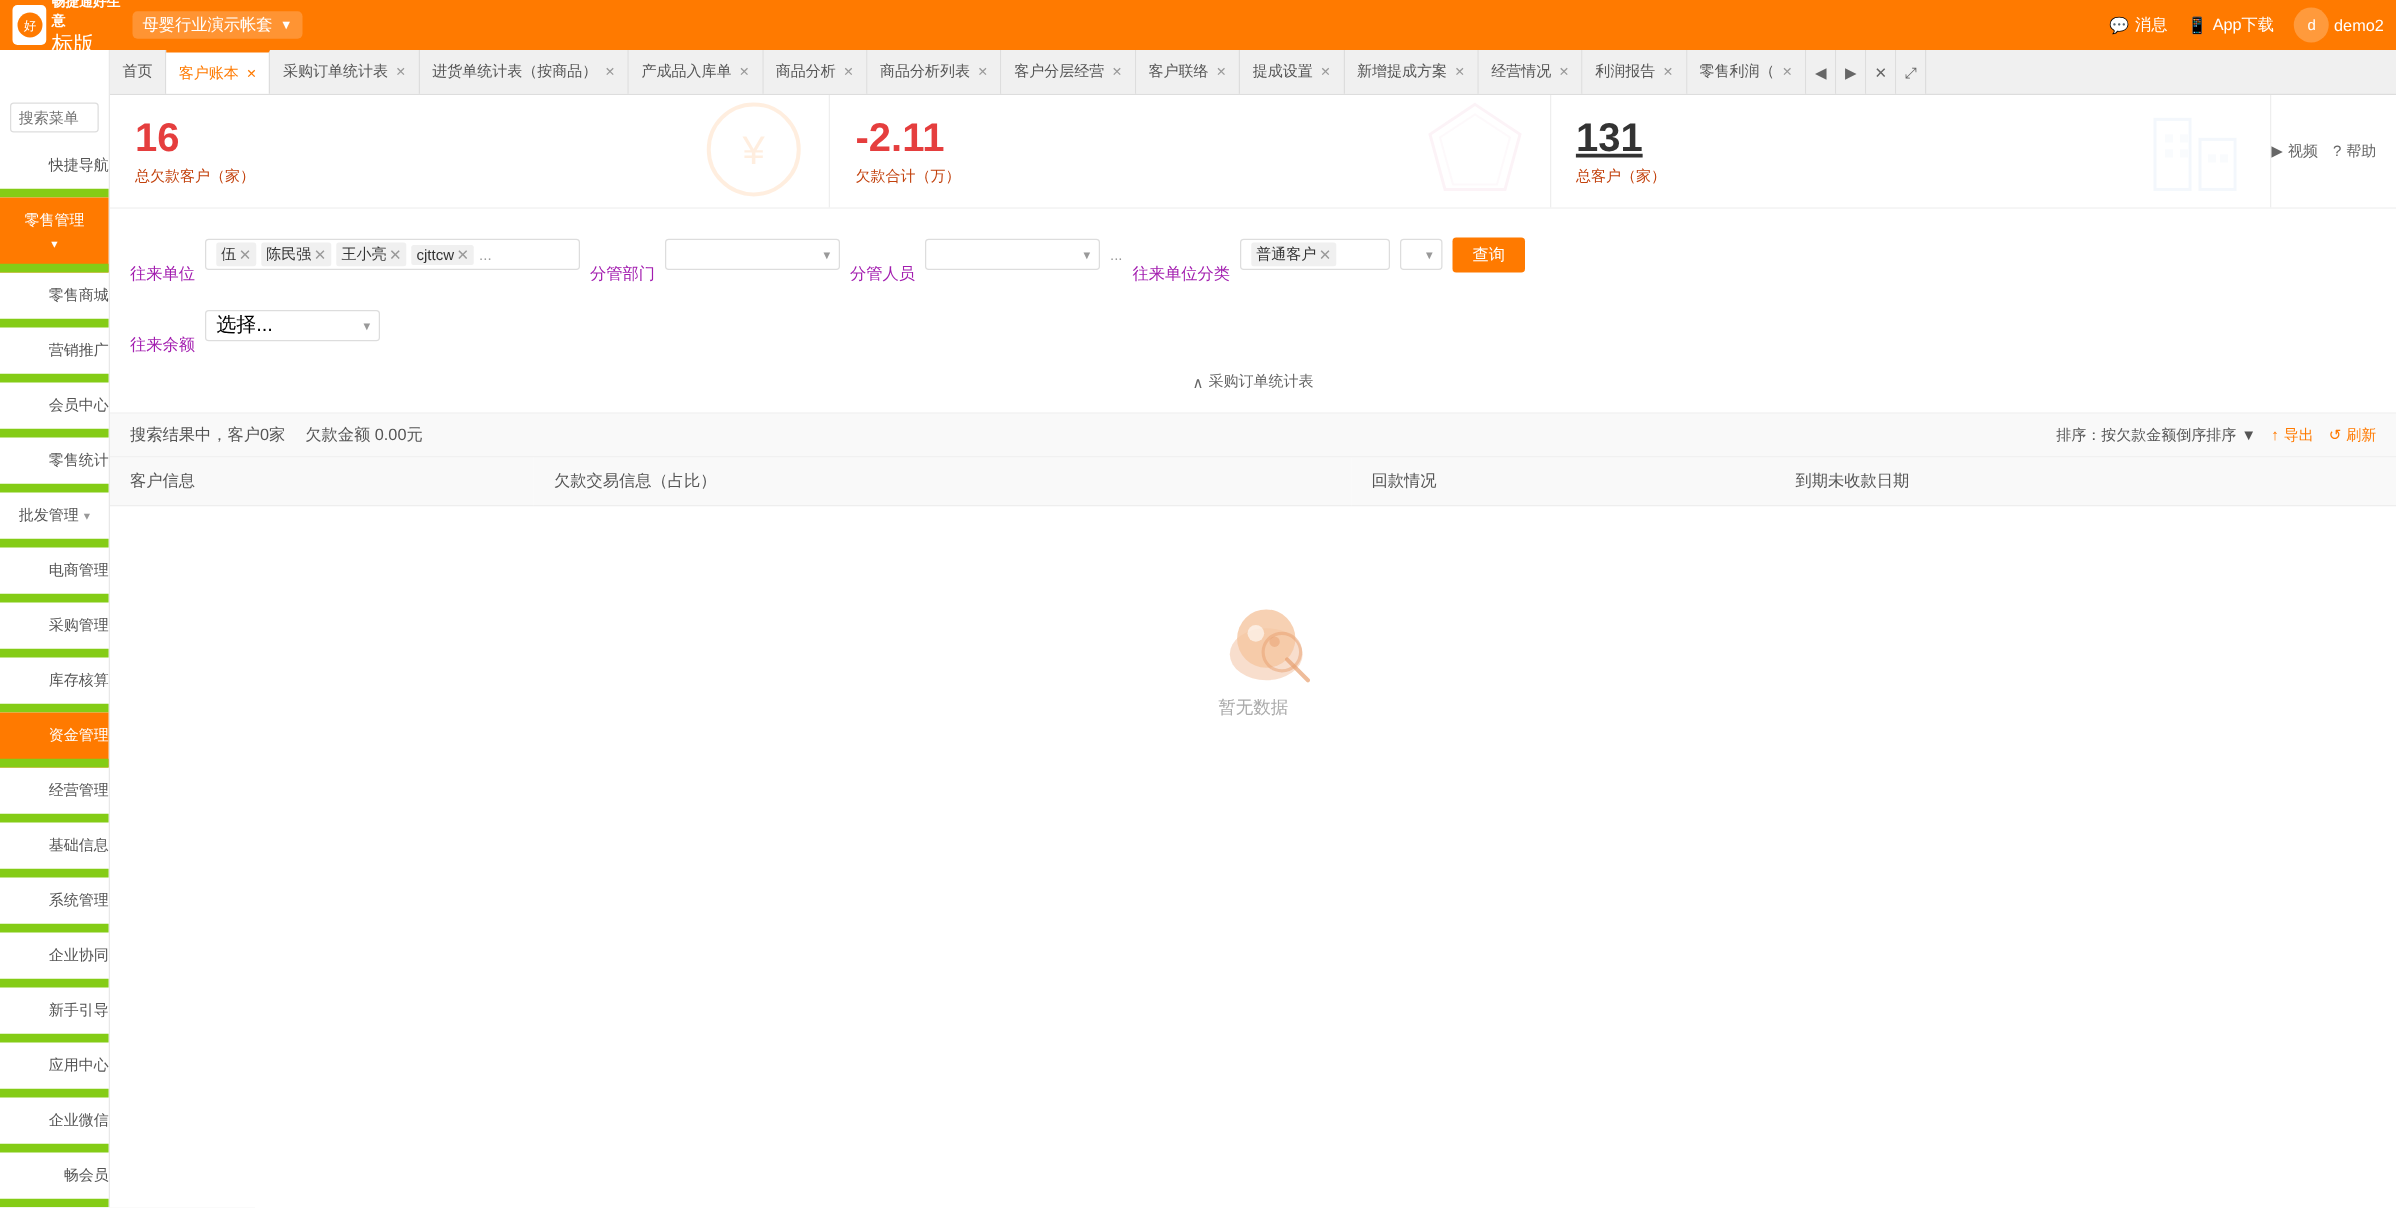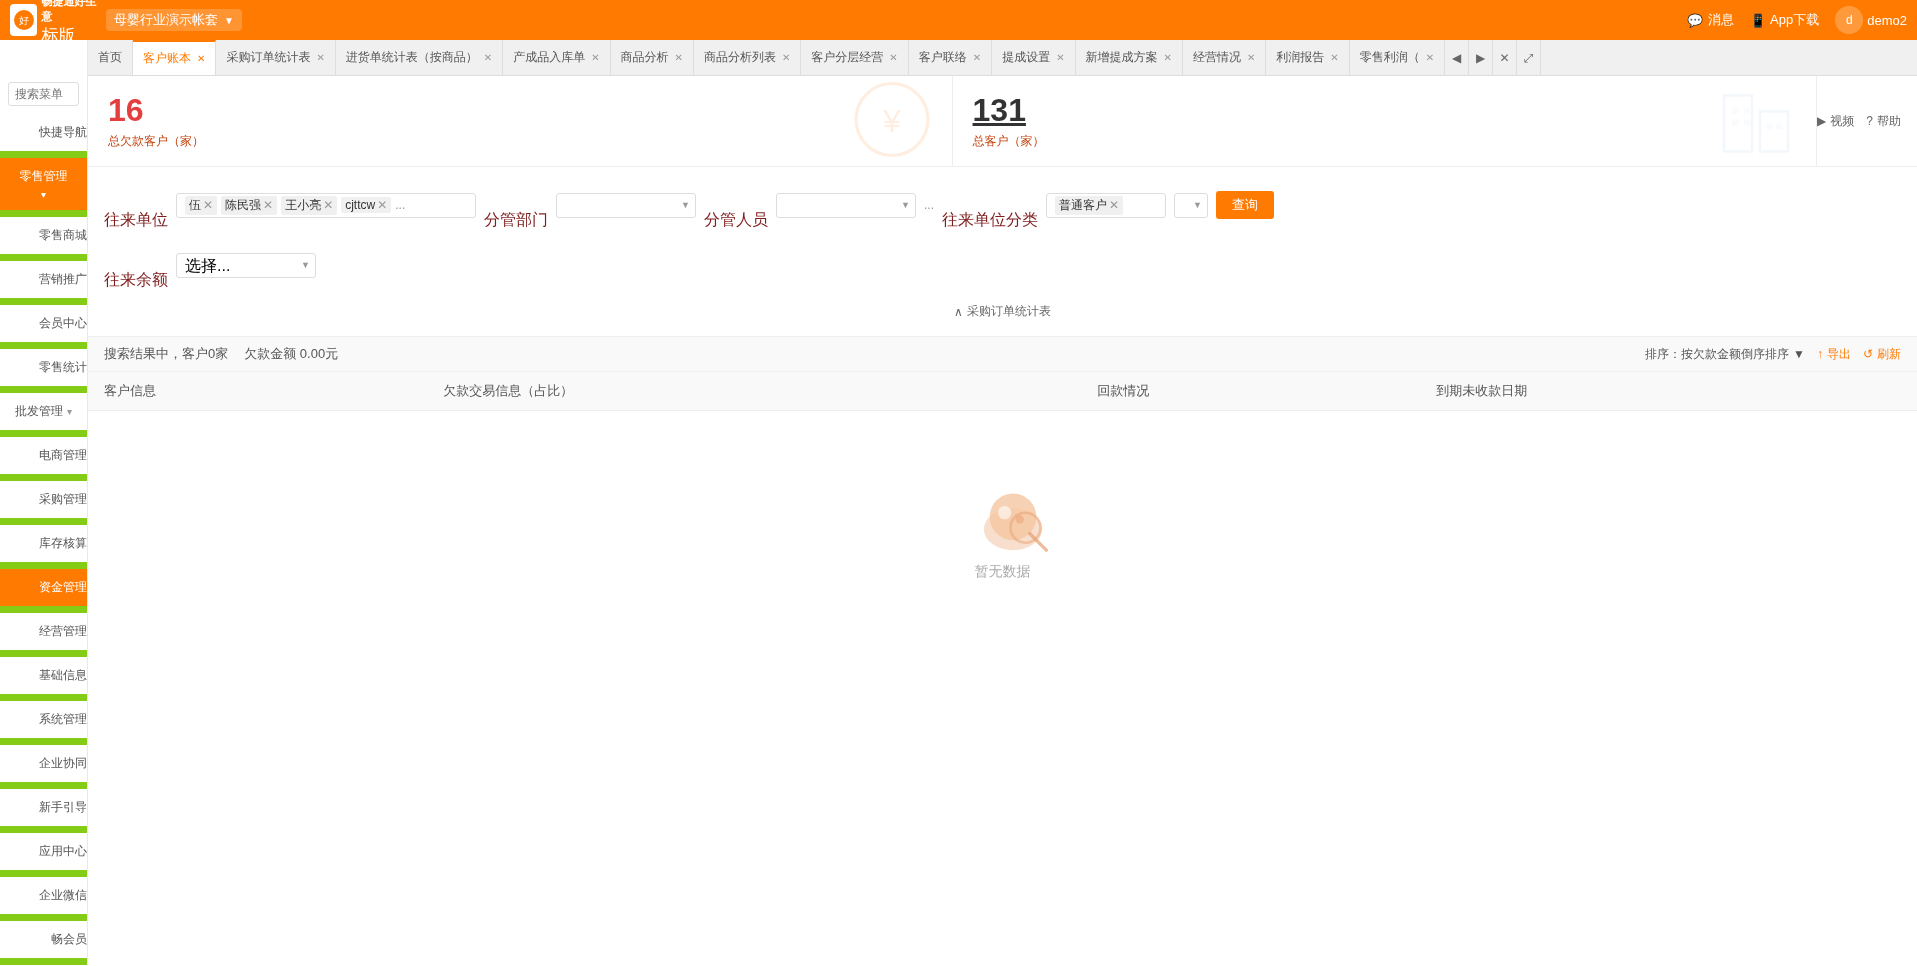--- a/index.html
+++ b/index.html
@@ -47,21 +47,21 @@
     .stat-value.dark { color: #333; text-decoration: underline; }
     .stat-label { font-size: 12px; color: #c2410c; margin-top: 4px; }
     .stat-bg-icon { position: absolute; right: 20px; top: 50%; transform: translateY(-50%); opacity: 0.12; }
     .stat-bg-icon svg { width: 80px; height: 80px; }
     .video-help { margin-left: auto; display: flex; align-items: center; gap: 12px; font-size: 12px; color: #666; padding-right: 16px; }
     .video-help-item { display: flex; align-items: center; gap: 4px; cursor: pointer; }
 
     
     .filter-area { background: #fff; padding: 12px 16px; border-bottom: 1px solid #eee; }
     .filter-row { display: flex; align-items: center; gap: 8px; margin-bottom: 8px; flex-wrap: wrap; }
-    .filter-label { font-size: 16px; color: #7f1d1d; flex-shrink: 0; margin-top: 31px; }
+    .filter-label { font-size: 13px; color: #a21caf; flex-shrink: 0; margin-top: 31px; }
     .tag-input-area { display: flex; align-items: center; gap: 4px; border: 1px solid #ddd; border-radius: 3px; padding: 2px 8px; min-width: 300px; flex-wrap: wrap; }
     .filter-tag { display: flex; align-items: center; background: #f0f0f0; border-radius: 2px; padding: 1px 4px; font-size: 12px; gap: 2px; }
     .filter-tag .remove { cursor: pointer; color: #999; }
     .more-tag { color: #999; font-size: 12px; cursor: pointer; }
     .filter-select { border: 1px solid #ddd; border-radius: 3px; padding: 3px 24px 3px 8px; font-size: 16px; appearance: none; background: #fff; position: relative; min-width: 140px; cursor: pointer; }
     .select-wrapper { position: relative; display: inline-block; }
     .select-wrapper::after { content: '▼'; position: absolute; right: 6px; top: 50%; transform: translateY(-50%); font-size: 9px; color: #999; pointer-events: none; }
     .more-conditions-btn { display: flex; align-items: center; gap: 4px; color: #666; font-size: 12px; cursor: pointer; padding: 4px 8px; }
     .query-btn { background: #ff7a00; color: #fff; border: none; border-radius: 3px; padding: 5px 16px; font-size: 13px; cursor: pointer; }
 
@@ -267,20 +267,32 @@
                 <circle cx="50" cy="50" r="45" stroke="#ff7a00" stroke-width="4" fill="none"></circle>
                 <text x="50" y="65" text-anchor="middle" font-size="40" fill="#ff7a00">¥</text>
               </svg>
             </div>
             <div class="stat-text">
               <div class="stat-value red">16</div>
               <div class="stat-label">总欠款客户（家）</div>
             </div>
           </div>
 
+          <div class="stat-block">
+            <div class="stat-bg-icon">
+              <svg viewBox="0 0 100 100" fill="none" xmlns="http://www.w3.org/2000/svg">
+                <polygon points="50,5 95,35 80,90 20,90 5,35" stroke="#e8a0c0" stroke-width="3" fill="none"></polygon>
+                <polygon points="50,15 85,38 72,85 28,85 15,38" stroke="#e8a0c0" stroke-width="2" fill="none" opacity="0.5"></polygon>
+              </svg>
+            </div>
+            <div class="stat-text">
+              <div class="stat-value red">-2.11</div>
+              <div class="stat-label">欠款合计（万）</div>
+            </div>
+          </div>
 
           <div class="stat-block">
             <div class="stat-bg-icon">
               <svg viewBox="0 0 100 100" fill="none" xmlns="http://www.w3.org/2000/svg">
                 <rect x="10" y="20" width="35" height="70" stroke="#a0c4e8" stroke-width="3" fill="none"></rect>
                 <rect x="55" y="40" width="35" height="50" stroke="#a0c4e8" stroke-width="3" fill="none"></rect>
                 <rect x="20" y="35" width="8" height="8" fill="#a0c4e8" opacity="0.5"></rect>
                 <rect x="35" y="35" width="8" height="8" fill="#a0c4e8" opacity="0.5"></rect>
                 <rect x="20" y="50" width="8" height="8" fill="#a0c4e8" opacity="0.5"></rect>
                 <rect x="35" y="50" width="8" height="8" fill="#a0c4e8" opacity="0.5"></rect>

